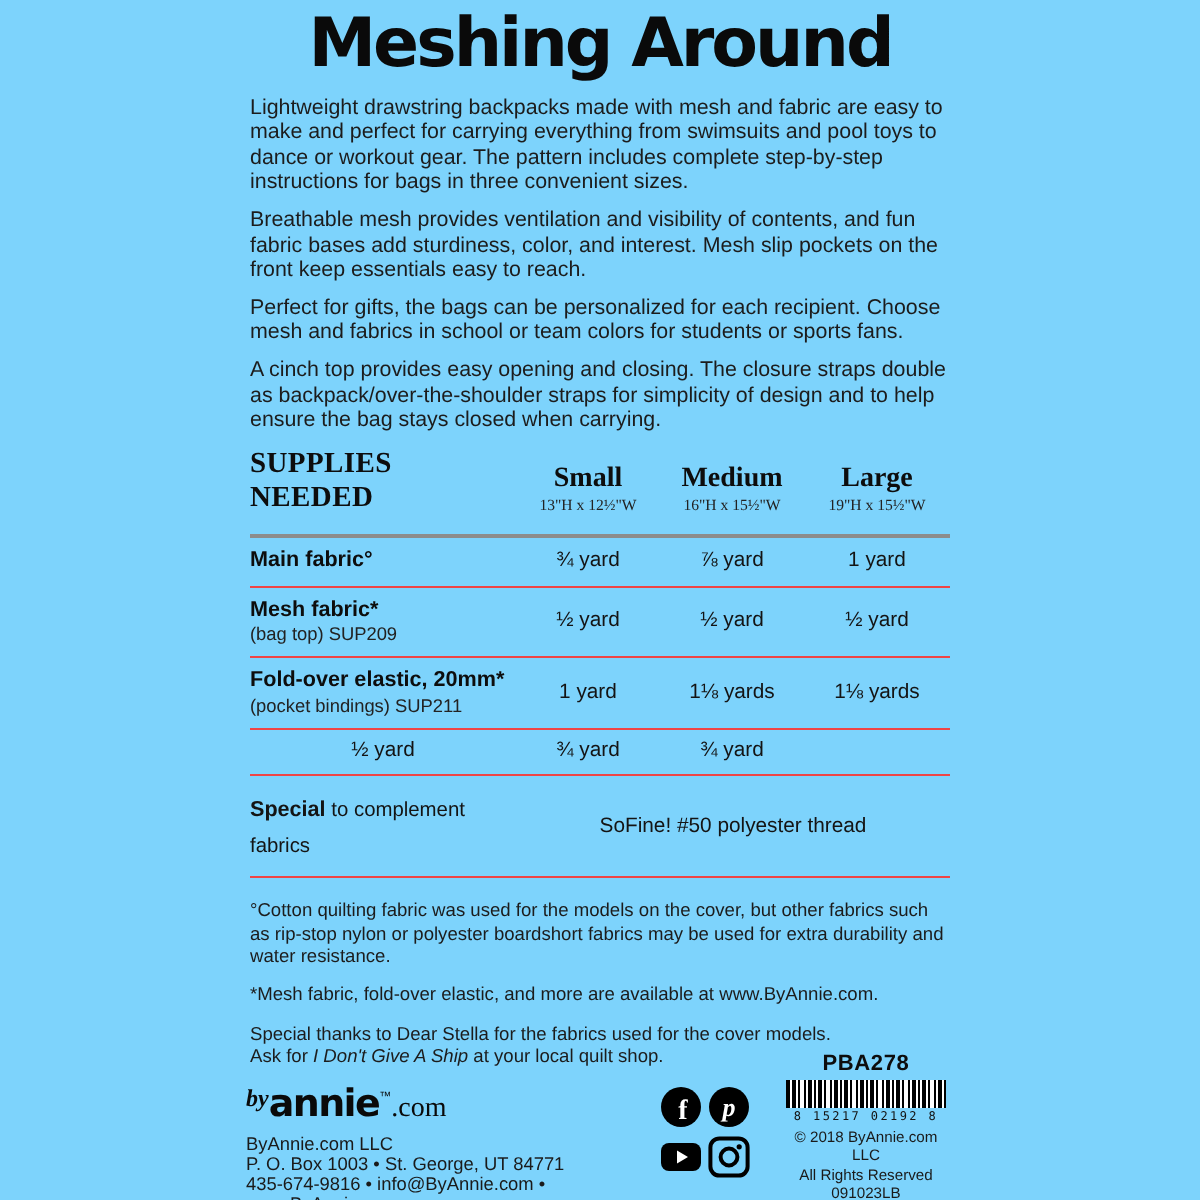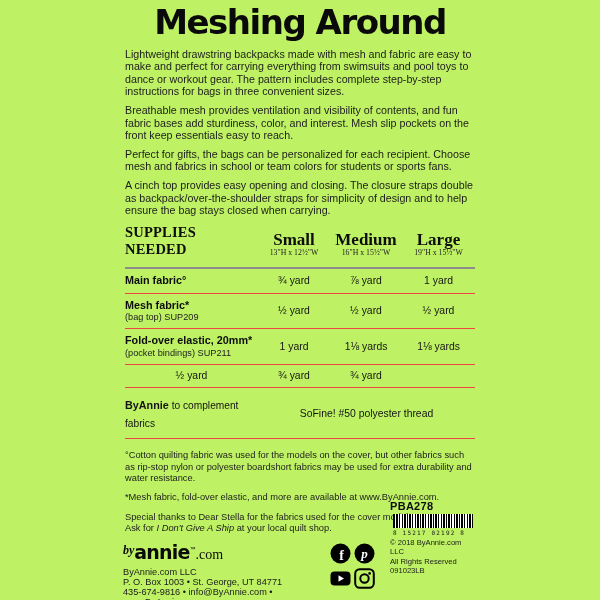--- a/index.html
+++ b/index.html
@@ -1,34 +1,34 @@
 <!DOCTYPE html>
 <html><head>
 <meta charset="utf-8">
 <style>
   html,body{margin:0;padding:0;background:#fff;}
   body{width:600px;height:600px;position:relative;overflow:hidden;
        font-family:"Liberation Sans",sans-serif;color:#141414;
        -webkit-font-smoothing:antialiased;}
-  .page{position:absolute;inset:0;background:#bef264;}
+  .page{position:absolute;inset:0;background:#7dd3fc;}
 
   .title{text-align:center;font-family:"DejaVu Sans",sans-serif;
          font-weight:800;font-size:34px;line-height:38px;
          letter-spacing:-1.5px;margin:3px 0 7px 0;color:#0a0a0a;}
 
   .content{margin-left:125px;width:350px;}
   .para{font-size:10.7px;line-height:12.4px;margin:0 0 6.5px 0;color:#1c1c1c;}
 
   
   .supp{margin-top:8px;width:350px;}
   .supp-header{display:grid;grid-template-columns:133px 72px 72px 73px;
                align-items:end;padding-bottom:9px;border-bottom:2.5px solid #8c8c8c;font-family:Liberation Serif, serif;}
   .supp-heading{font-size:14.5px;font-weight:bold;letter-spacing:.2px;color:#0d0d0d;}
   .colhead{text-align:center;}
-  .colname{font-size:17px;font-weight:bold;line-height:14px;color:#0d0d0d;}
+  .colname{font-size:14px;font-weight:bold;line-height:14px;color:#0d0d0d;}
   .colsize{font-size:7.8px;line-height:10px;margin-top:1px;color:#222;}
 
   .supp-row{display:grid;grid-template-columns:133px 72px 72px 73px;
             align-items:center;padding:5px 0 6px 0;border-bottom:1px solid #ef4444;}
   .rowname{font-size:10.8px;font-weight:bold;line-height:12.2px;color:#0d0d0d;}
   .rowsub{font-size:9.2px;line-height:10.6px;margin-top:1px;color:#222;}
   .val{text-align:center;font-size:10.4px;}
   .supp-row.thread{grid-template-columns:133px 1fr;padding:7px 0;}
   .rowname-inline{font-size:10.8px;font-weight:bold;}
   .rowsub-inline{font-size:10.2px;}
@@ -48,21 +48,21 @@
               font-size:19px;letter-spacing:-.8px;}
   .logo-tm{font-size:6px;position:relative;top:-8px;}
   .logo-com{font-family:"Liberation Serif",serif;font-size:14px;}
   .contact{font-size:9.2px;line-height:9.9px;color:#1a1a1a;}
   .contact.company{margin-top:1px;}
 
   .social{position:absolute;left:330px;top:543px;display:grid;
           grid-template-columns:21px 21px;grid-column-gap:3px;grid-row-gap:4px;}
   .social svg{display:block;}
 
-  .code-block{position:absolute;left:390px;top:500px;width:86px;}
+  .code-block{position:absolute;left:390px;top:526px;width:86px;text-align:center;}
   .pba{font-size:11px;font-weight:bold;letter-spacing:.3px;color:#0d0d0d;}
   .barcode{margin:2px 3px 2px 3px;}
   .bars{height:14px;border-left:1px solid #000;border-right:1px solid #000;
         background:repeating-linear-gradient(90deg,
           #000 0,#000 1px,#fff 1px,#fff 2px,
           #000 2px,#000 4px,#fff 4px,#fff 5px,
           #000 5px,#000 6px,#fff 6px,#fff 8px,
           #000 8px,#000 9px,#fff 9px,#fff 10px,
           #000 10px,#000 12px,#fff 12px,#fff 13px);}
   .bdigits{font-family:"DejaVu Sans Mono",monospace;font-size:6px;
@@ -129,21 +129,21 @@
       </div>
 
       <div class="supp-row">
         <div class="val">½ yard</div>
         <div class="val">¾ yard</div>
         <div class="val">¾ yard</div>
       </div>
 
       <div class="supp-row thread">
         <div>
-          <span class="rowname-inline">ByAnnie</span><span class="rowsub-inline"> to complement fabrics</span>
+          <span class="rowname-inline">Special</span><span class="rowsub-inline"> to complement fabrics</span>
         </div>
         <div class="spanval">SoFine! #50 polyester thread</div>
       </div>
     </div>
 
     <div class="footnotes">
       <p class="fn">°Cotton quilting fabric was used for the models on the cover, but other fabrics such as rip-stop nylon or polyester boardshort fabrics may be used for extra durability and water resistance.</p>
       <p class="fn">*Mesh fabric, fold-over elastic, and more are available at www.ByAnnie.com.</p>
       <p class="fn"><span>Special thanks to Dear Stella for the fabrics used for the cover models.</span><br>
         <span>Ask for </span><span class="ital">I Don't Give A Ship</span><span> at your local quilt shop.</span></p>

